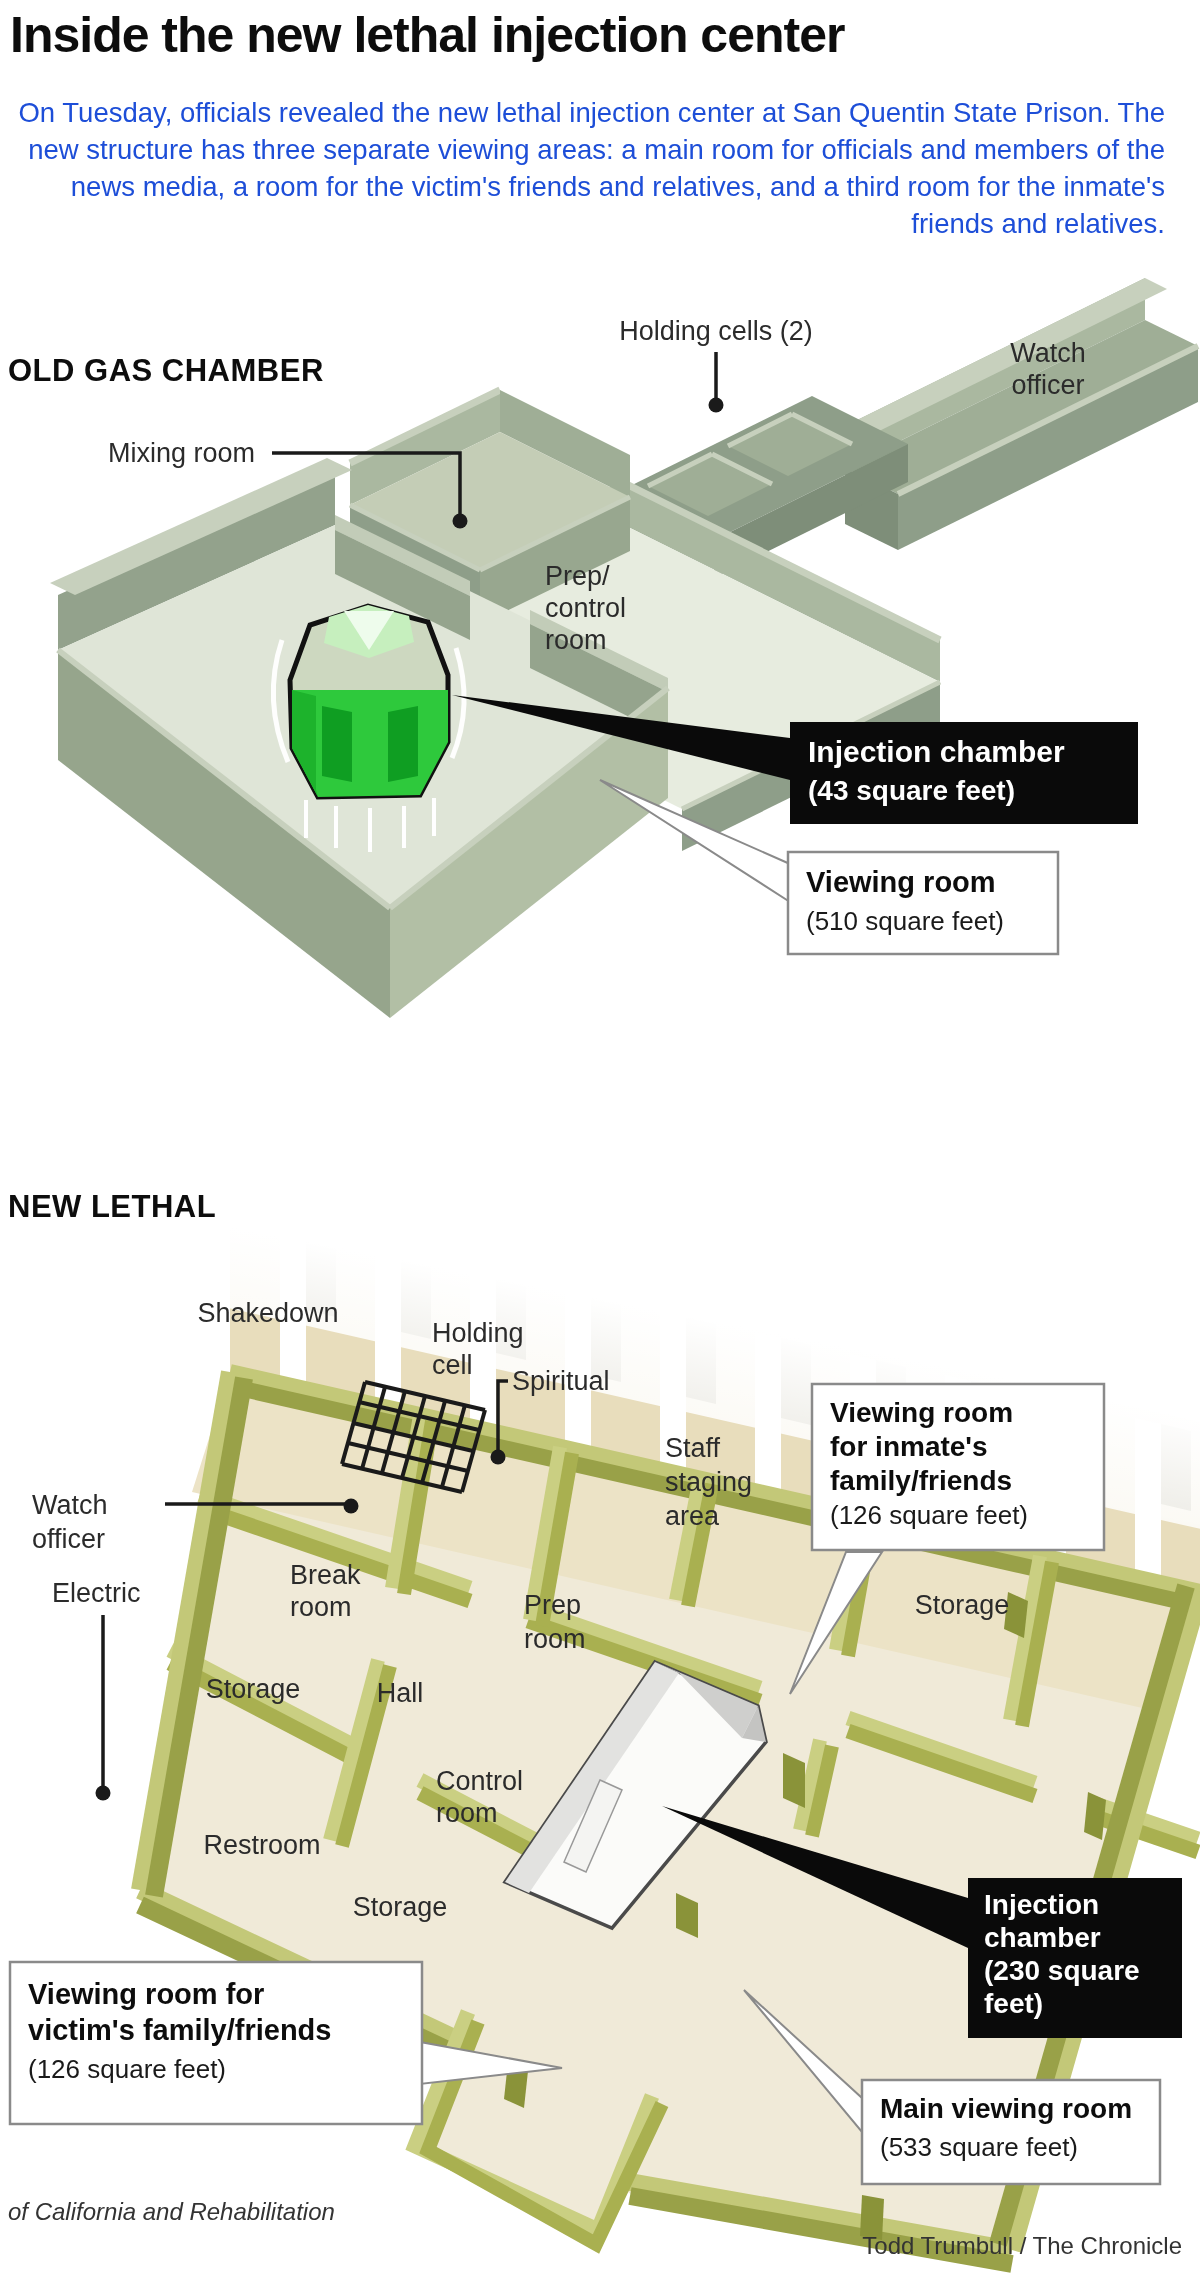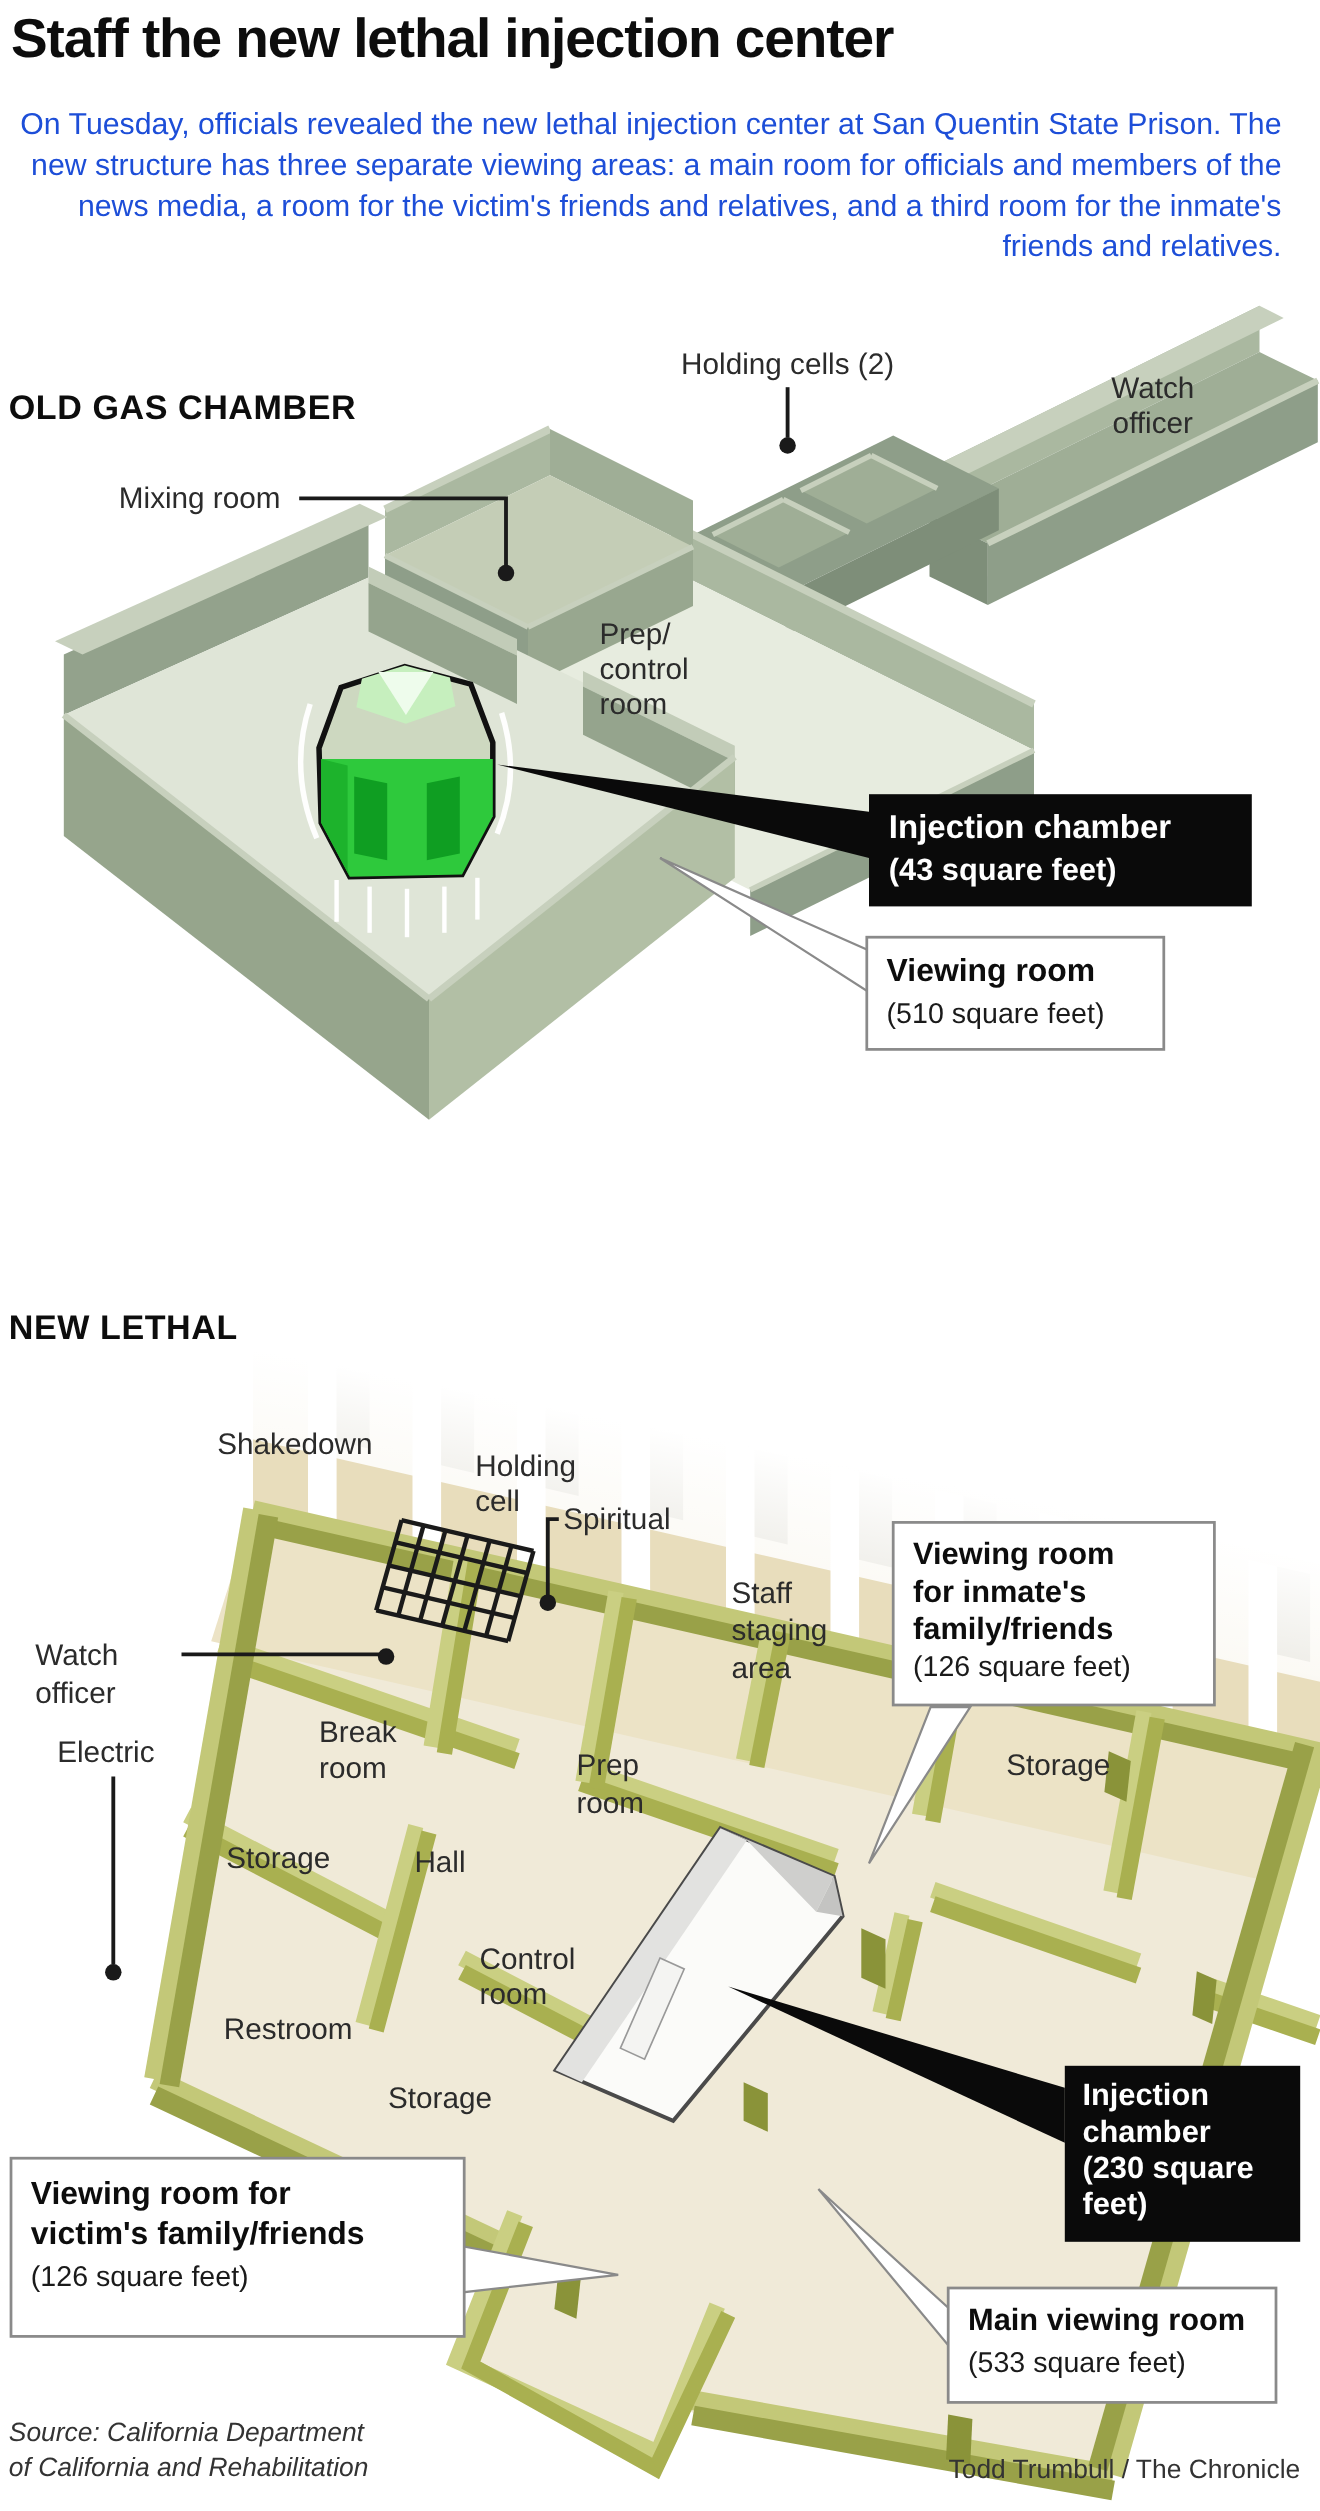--- a/index.html
+++ b/index.html
@@ -18,21 +18,21 @@
   .lbl{font-size:27px;fill:#2b2b2b;}
   .co-title{font-size:29px;font-weight:700;fill:#0d0d0d;}
   .co-sub{font-size:26px;fill:#1a1a1a;}
   .co-w{font-size:28px;font-weight:700;fill:#ffffff;}
 </style>
 </head>
 <body>
 
 <div class="stage">
 
-  <div class="page-title">Staff the new lethal injection center</div>
+  <div class="page-title">Inside the new lethal injection center</div>
   <div class="intro">On Tuesday, officials revealed the new lethal injection center at San Quentin State Prison. The new structure has three separate viewing areas: a main room for officials and members of the news media, a room for the victim's friends and relatives, and a third room for the inmate's friends and relatives.</div>
   <div class="sec-head old">OLD GAS CHAMBER</div>
   <div class="sec-head new">NEW LETHAL INJECTION FACILITY</div>
 
   <svg width="1200" height="2283" viewBox="0 0 1200 2283">
     <defs>
       <linearGradient id="bandFade" gradientUnits="userSpaceOnUse" x1="715" y1="1560" x2="760" y2="1330">
         <stop offset="0" stop-color="#ffffff" stop-opacity="0"></stop>
         <stop offset="0.55" stop-color="#ffffff" stop-opacity="0.85"></stop>
         <stop offset="1" stop-color="#ffffff" stop-opacity="1"></stop>
@@ -309,17 +309,16 @@
       <text class="lbl" x="400" y="1702" text-anchor="middle">Hall</text>
       <text class="lbl" x="962" y="1614" text-anchor="middle">Storage</text>
       <text class="lbl" x="436" y="1790">Control</text>
       <text class="lbl" x="436" y="1822">room</text>
       <text class="lbl" x="262" y="1854" text-anchor="middle">Restroom</text>
       <text class="lbl" x="400" y="1916" text-anchor="middle">Storage</text>
     </g>
   </svg>
 
   <div class="footer-src">
-    <div>Source: California Department</div>
     <div>of California and Rehabilitation</div>
   </div>
   <div class="footer-credit">Todd Trumbull / The Chronicle</div>
 </div>
 
 </body></html>

